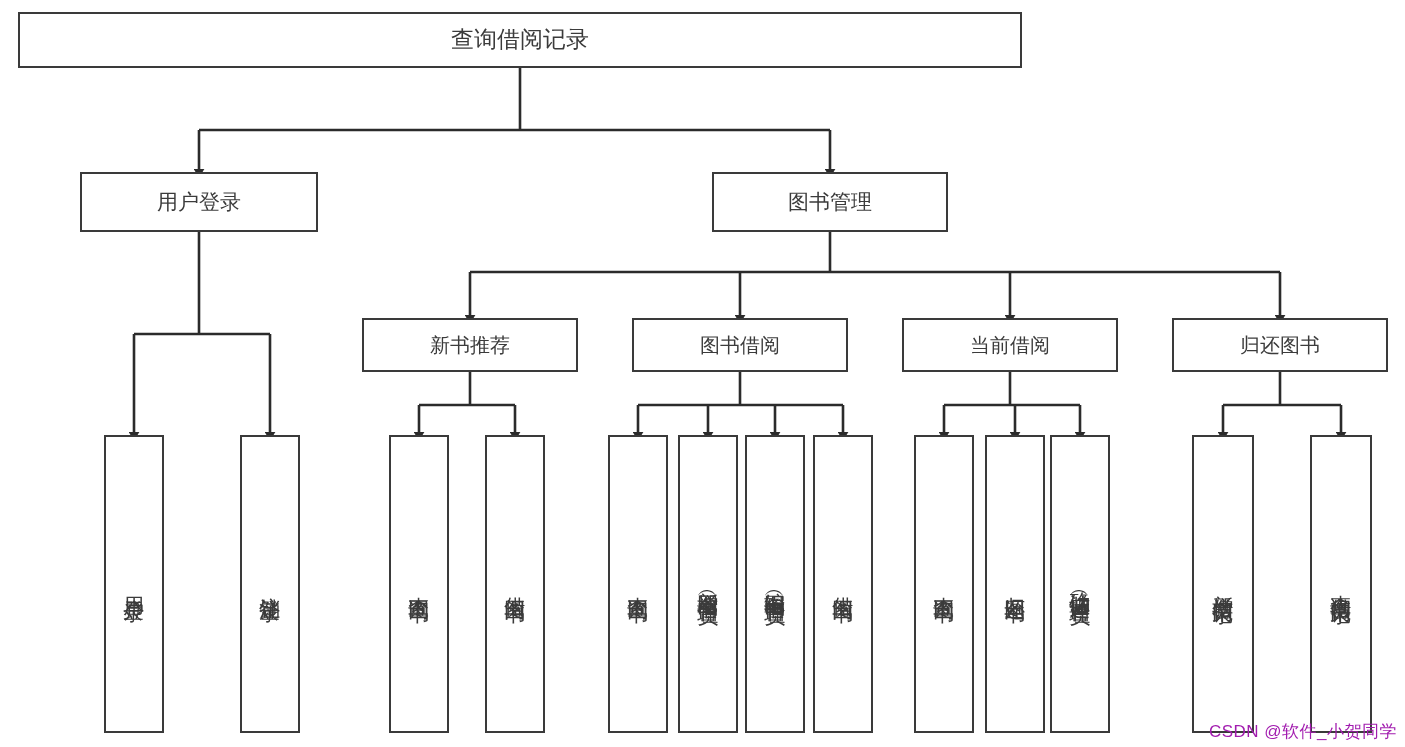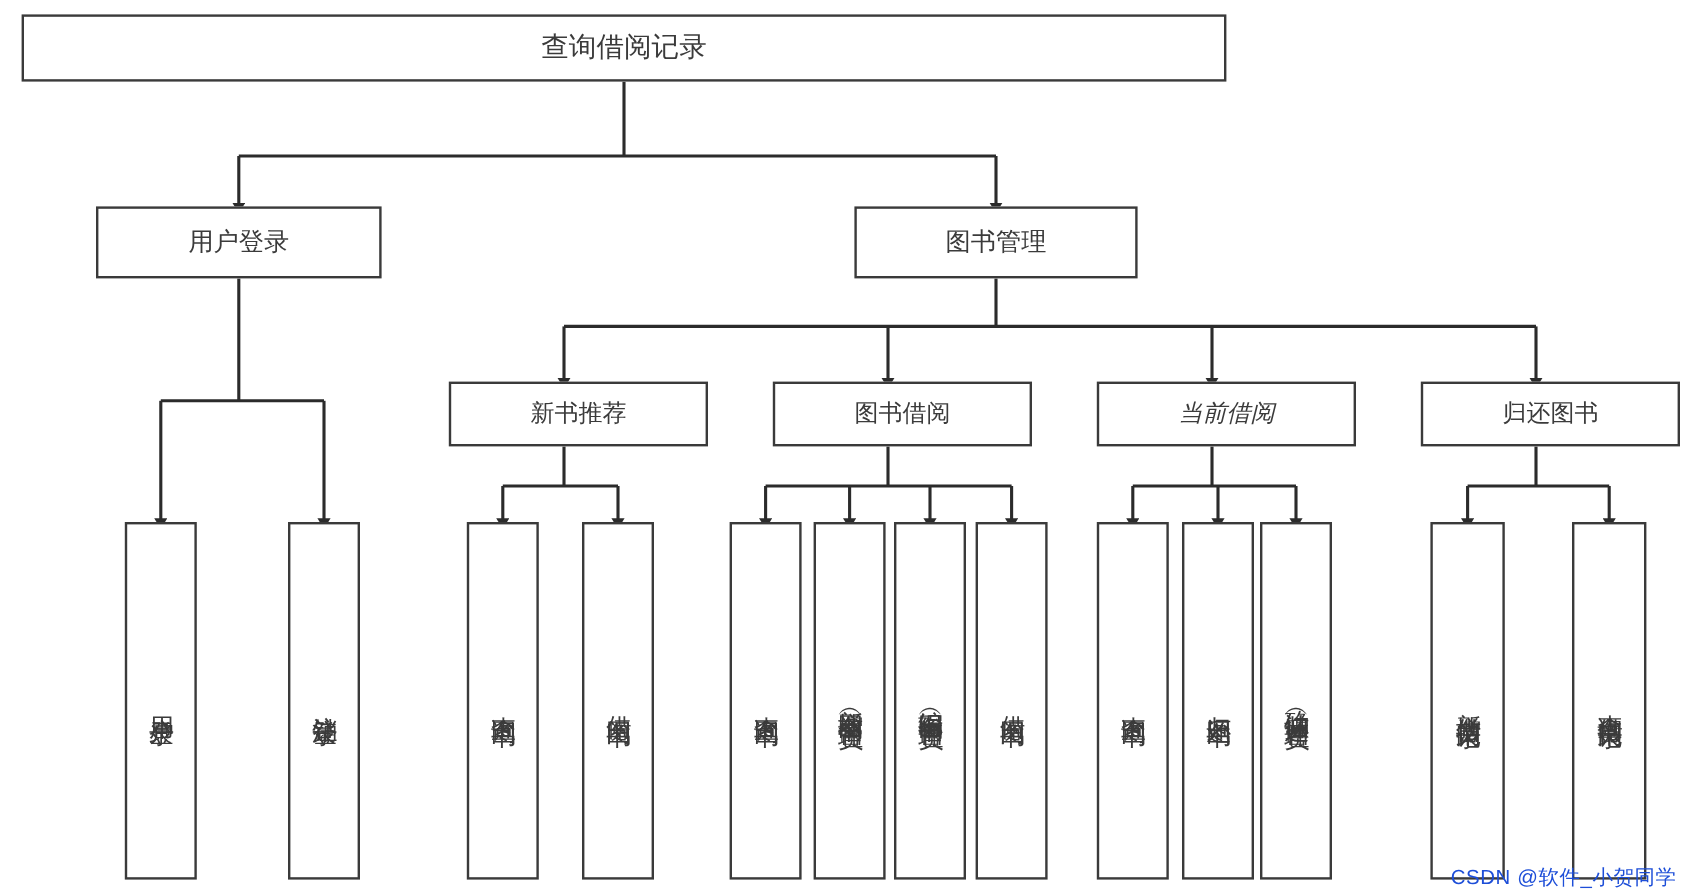--- a/index.html
+++ b/index.html
@@ -37,21 +37,20 @@
     line-height: 1.12;
   }
   .node.root {
     font-size: 23px;
   }
   .node.lvl1 {
     font-size: 21px;
   }
   .node.lvl2 {
     font-size: 20px;
-    margin-left: 12px;
   }
   .node.leaf {
     font-size: 21px;
     writing-mode: vertical-rl;
     text-orientation: upright;
     padding-top: 4px;
     padding-bottom: 4px;
     letter-spacing: 2px;
   }
   .node .label {
@@ -60,21 +59,21 @@
   }
   .node.leaf .label {
     white-space: normal;
     text-align: center;
   }
   #watermark {
     position: absolute;
     right: 8px;
     bottom: 4px;
     font-size: 17px;
-    color: #1d4ed8;
+    color: #a21caf;
     letter-spacing: 0.5px;
     white-space: nowrap;
   }
 </style>
 </head>
 <body>
 
 <div id="canvas">
 
   <svg id="edges" viewBox="0 0 1405 747" xmlns="http://www.w3.org/2000/svg">
@@ -129,21 +128,21 @@
       </div>
       <div class="node lvl1" style="left: 712px; top: 172px; width: 236px; height: 60px;">
         <span class="label">图书管理</span>
       </div>
       <div class="node lvl2" style="left: 362px; top: 318px; width: 216px; height: 54px;">
         <span class="label">新书推荐</span>
       </div>
       <div class="node lvl2" style="left: 632px; top: 318px; width: 216px; height: 54px;">
         <span class="label">图书借阅</span>
       </div>
-      <div class="node lvl2" style="left: 902px; top: 318px; width: 216px; height: 54px; font-style: italic;">
+      <div class="node lvl2" style="left: 902px; top: 318px; width: 216px; height: 54px;">
         <span class="label">当前借阅</span>
       </div>
       <div class="node lvl2" style="left: 1172px; top: 318px; width: 216px; height: 54px;">
         <span class="label">归还图书</span>
       </div>
       <div class="node leaf" style="left: 104px; top: 435px; width: 60px; height: 298px;">
         <span class="label">用户登录</span>
       </div>
       <div class="node leaf" style="left: 240px; top: 435px; width: 60px; height: 298px;">
         <span class="label">注销登录</span>

